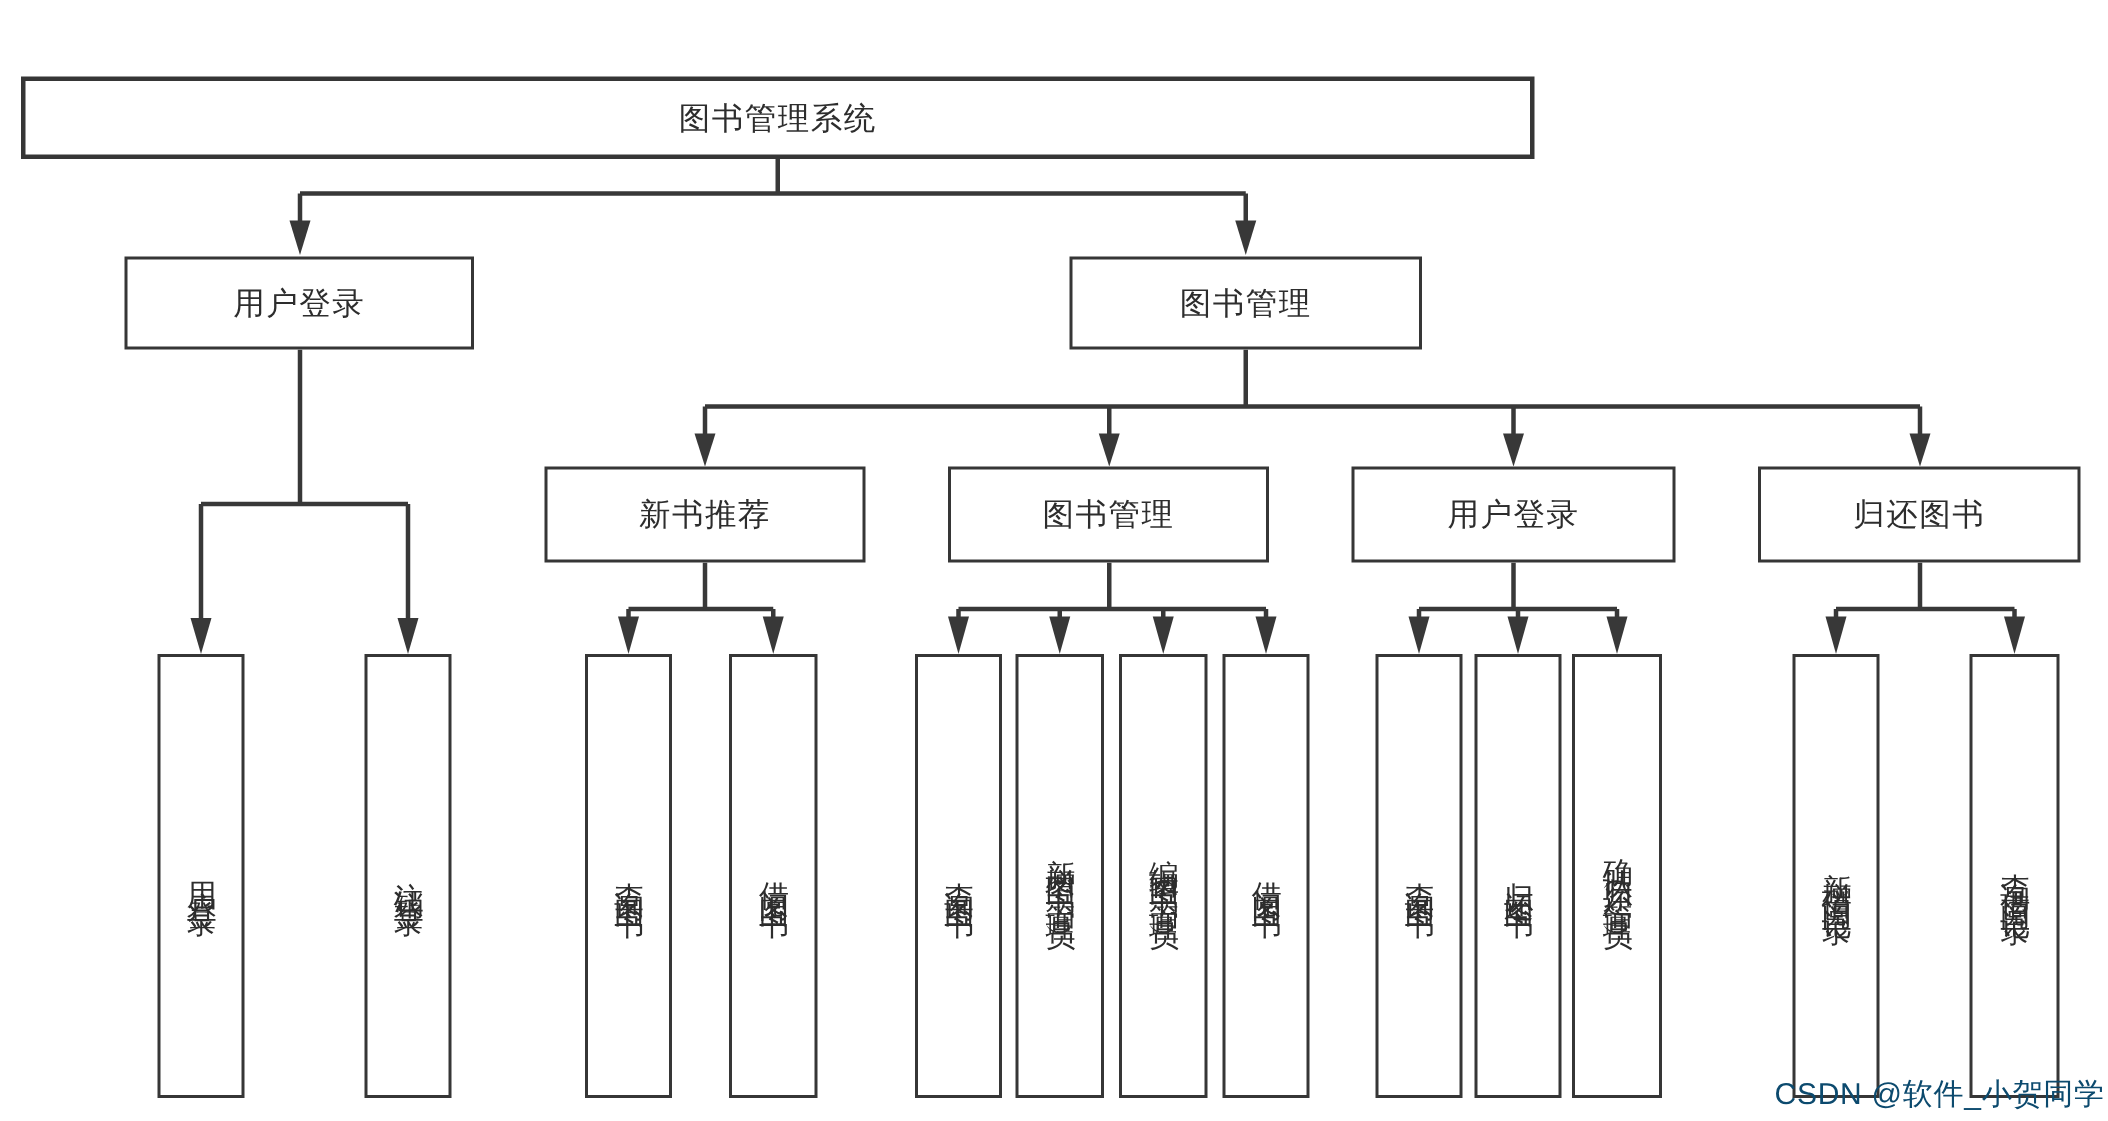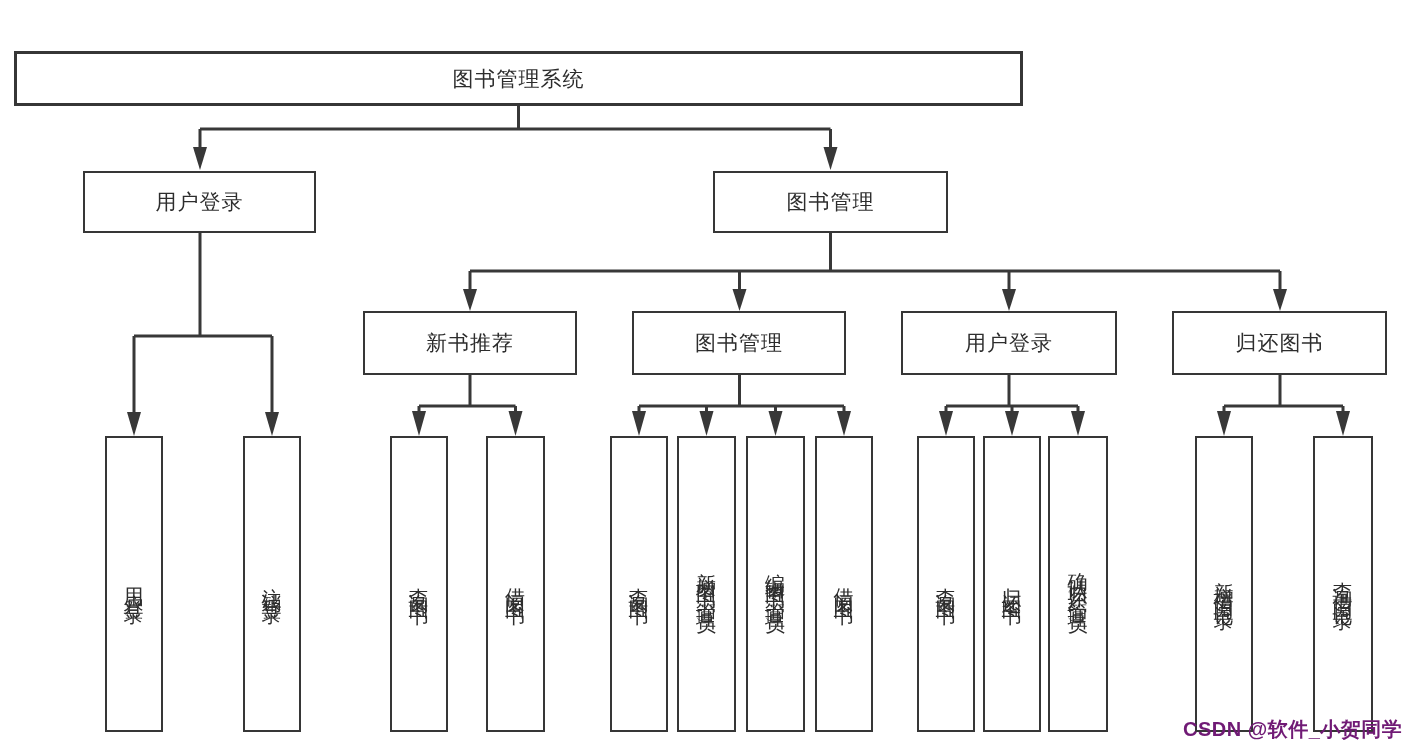--- a/index.html
+++ b/index.html
@@ -15,21 +15,21 @@
     display:flex;align-items:center;justify-content:center;
     font-size:21px;letter-spacing:1px;white-space:nowrap;box-sizing:border-box;
   }
   .root{border-width:3px;margin-top:38px;}
   .vbox span{
     writing-mode:vertical-rl;text-orientation:mixed;
     font-size:20px;letter-spacing:6px;line-height:1;white-space:nowrap;
   }
   .watermark{
     position:absolute;left:1183px;top:716px;z-index:5;
-    font-size:20px;color:#701a75;letter-spacing:0.5px;white-space:nowrap;font-weight:bold;
+    font-size:20px;color:#0c4a6e;letter-spacing:0.5px;white-space:nowrap;
   }
 </style>
 </head>
 <body>
 
 <div class="stage">
 
   <svg class="wires" viewBox="0 0 1405 747" aria-hidden="true">
     <g>
       <path class="l" d="M518.5 68 V129 M200 129 H830.5 M200 129 V149 M830.5 129 V149"></path>

